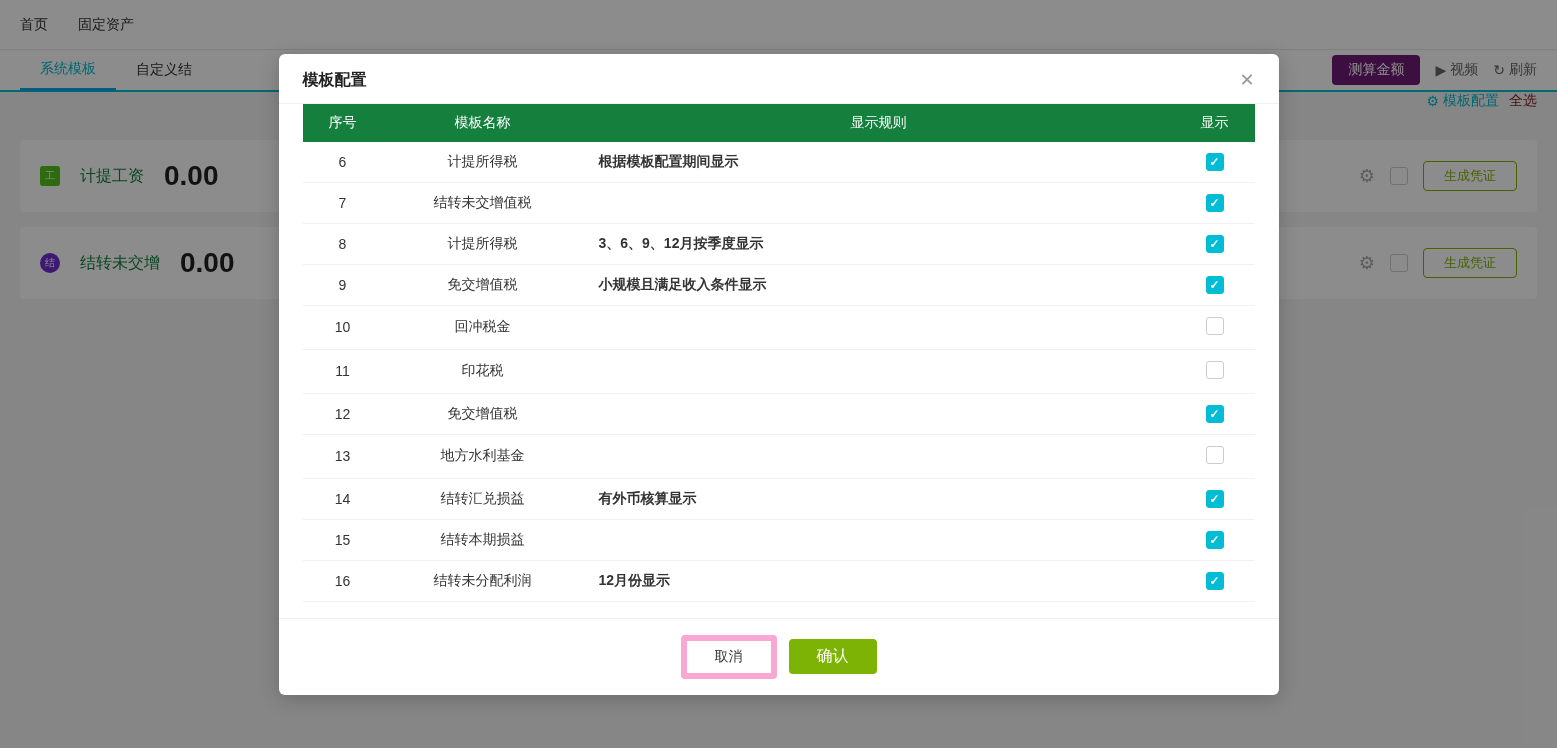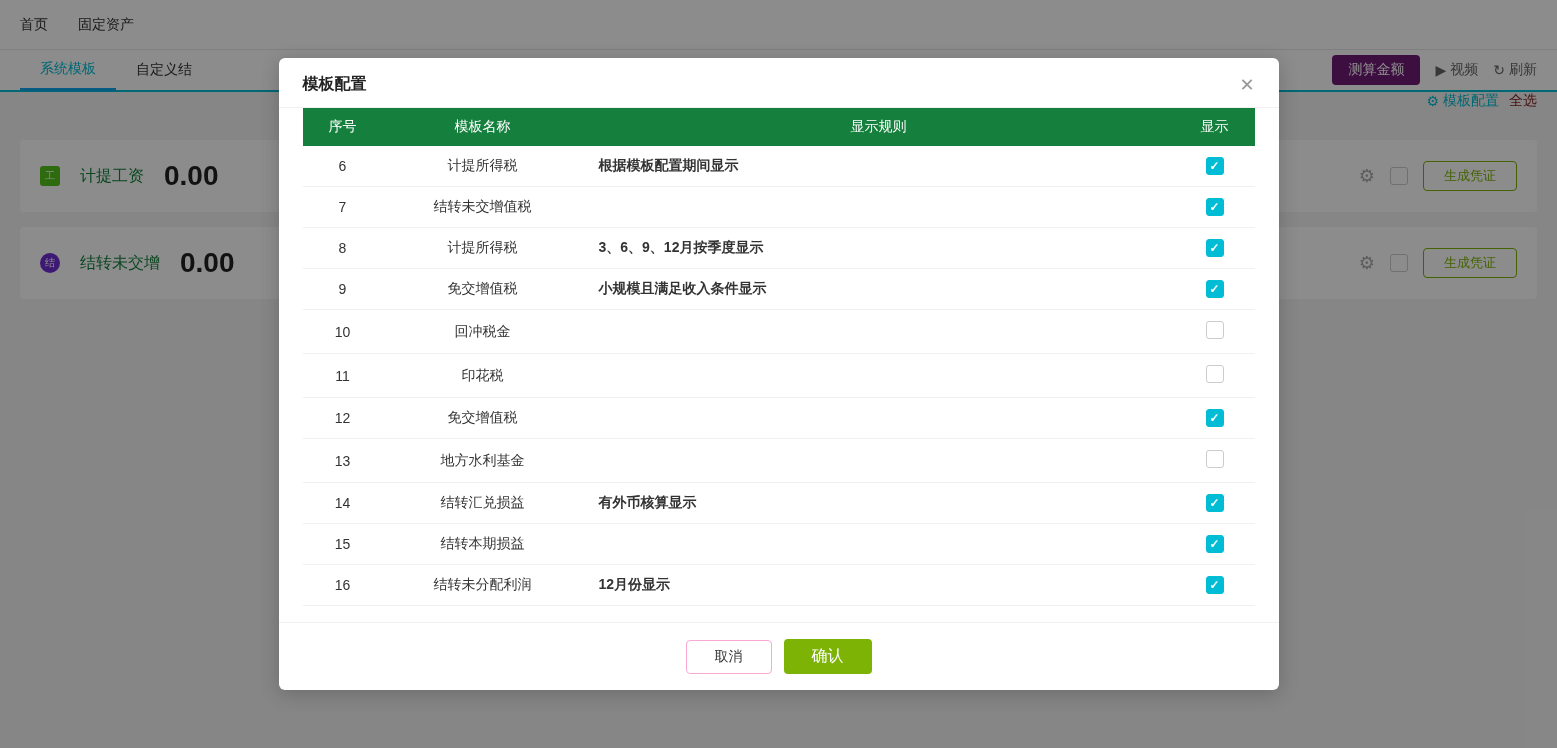--- a/index.html
+++ b/index.html
@@ -300,21 +300,21 @@
     .modal-footer {
       display: flex;
       align-items: center;
       justify-content: center;
       gap: 12px;
       padding: 16px 24px;
       border-top: 1px solid #f0f0f0;
     }
     .btn-cancel {
       background: #fff;
-      border: 1px solid #f9a8d4;
+      border: 6px solid #f9a8d4;
       color: #333;
       padding: 7px 28px;
       border-radius: 4px;
       cursor: pointer;
       font-size: 14px;
     }
     .btn-confirm {
       background: #7cb305;
       border: none;
       color: #fff;

